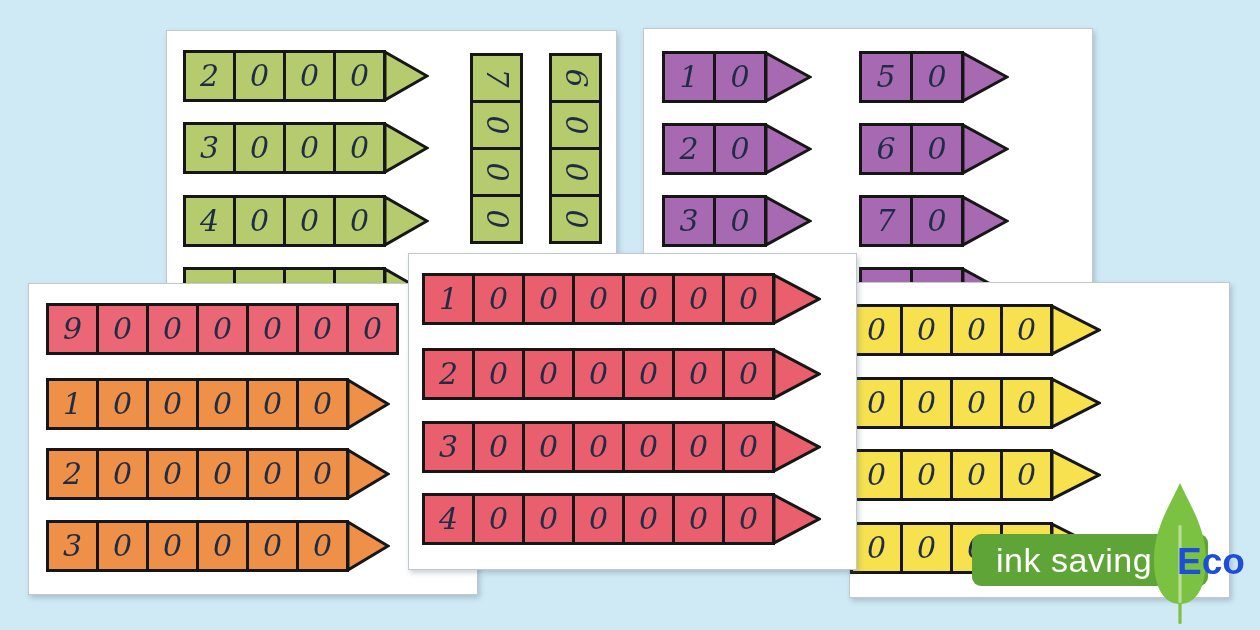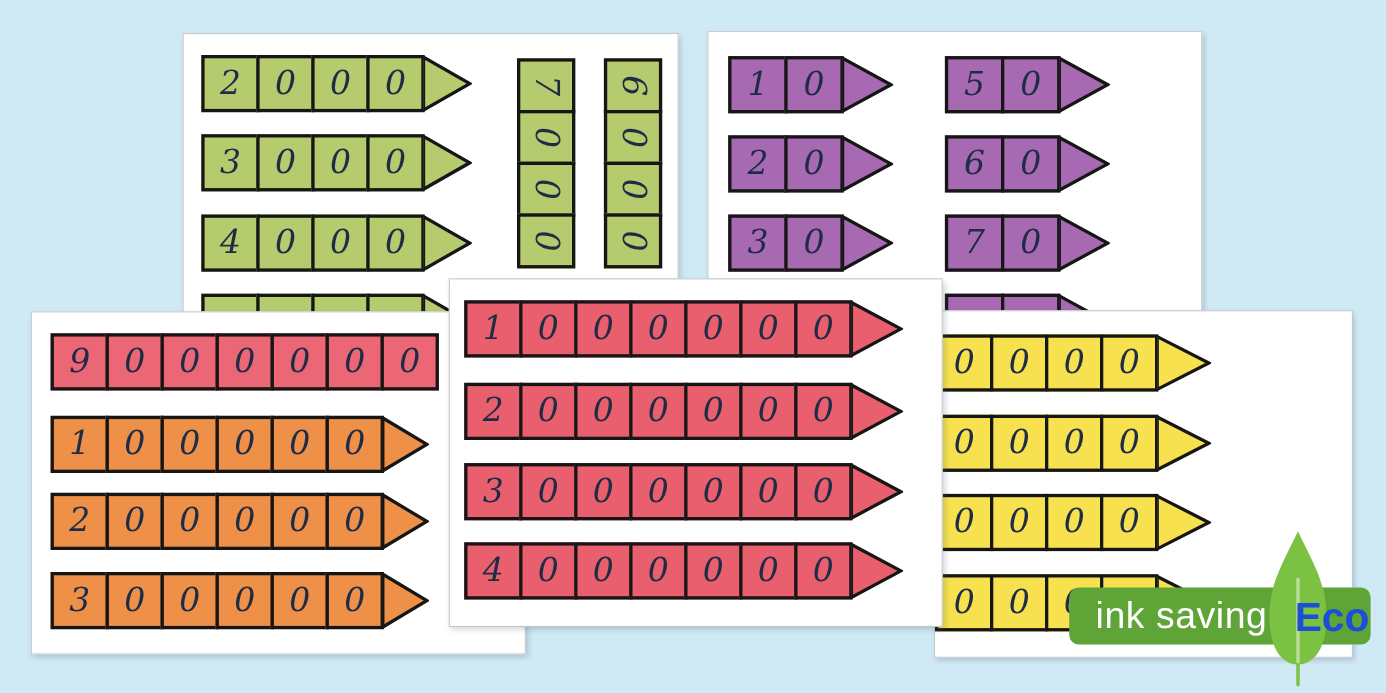--- a/index.html
+++ b/index.html
@@ -25,21 +25,21 @@
   .card.vert .cell + .cell{margin-top:-3px;}
   .digit{
     font-family:"DejaVu Serif",serif;font-style:italic;
     font-size:30px;line-height:1;color:#1f2c45;
     user-select:none;
   }
   .vert .digit{transform:rotate(90deg);}
   .arrow{flex:none;display:block;margin-left:-1px;}
   
   .badge-band{
-    position:absolute;left:972px;top:534px;width:274px;height:52px;
+    position:absolute;left:972px;top:534px;width:236px;height:52px;
     border-radius:9px;z-index:11;
   }
   .badge-label{
     position:absolute;left:24px;top:50%;transform:translateY(-50%);
     font-size:34px;letter-spacing:.5px;
   }
   .leaf{position:absolute;left:1146px;top:481px;z-index:12;}
   .eco-label{
     position:absolute;left:1149px;top:541px;width:64px;text-align:center;
     z-index:13;font-weight:bold;font-size:37px;

